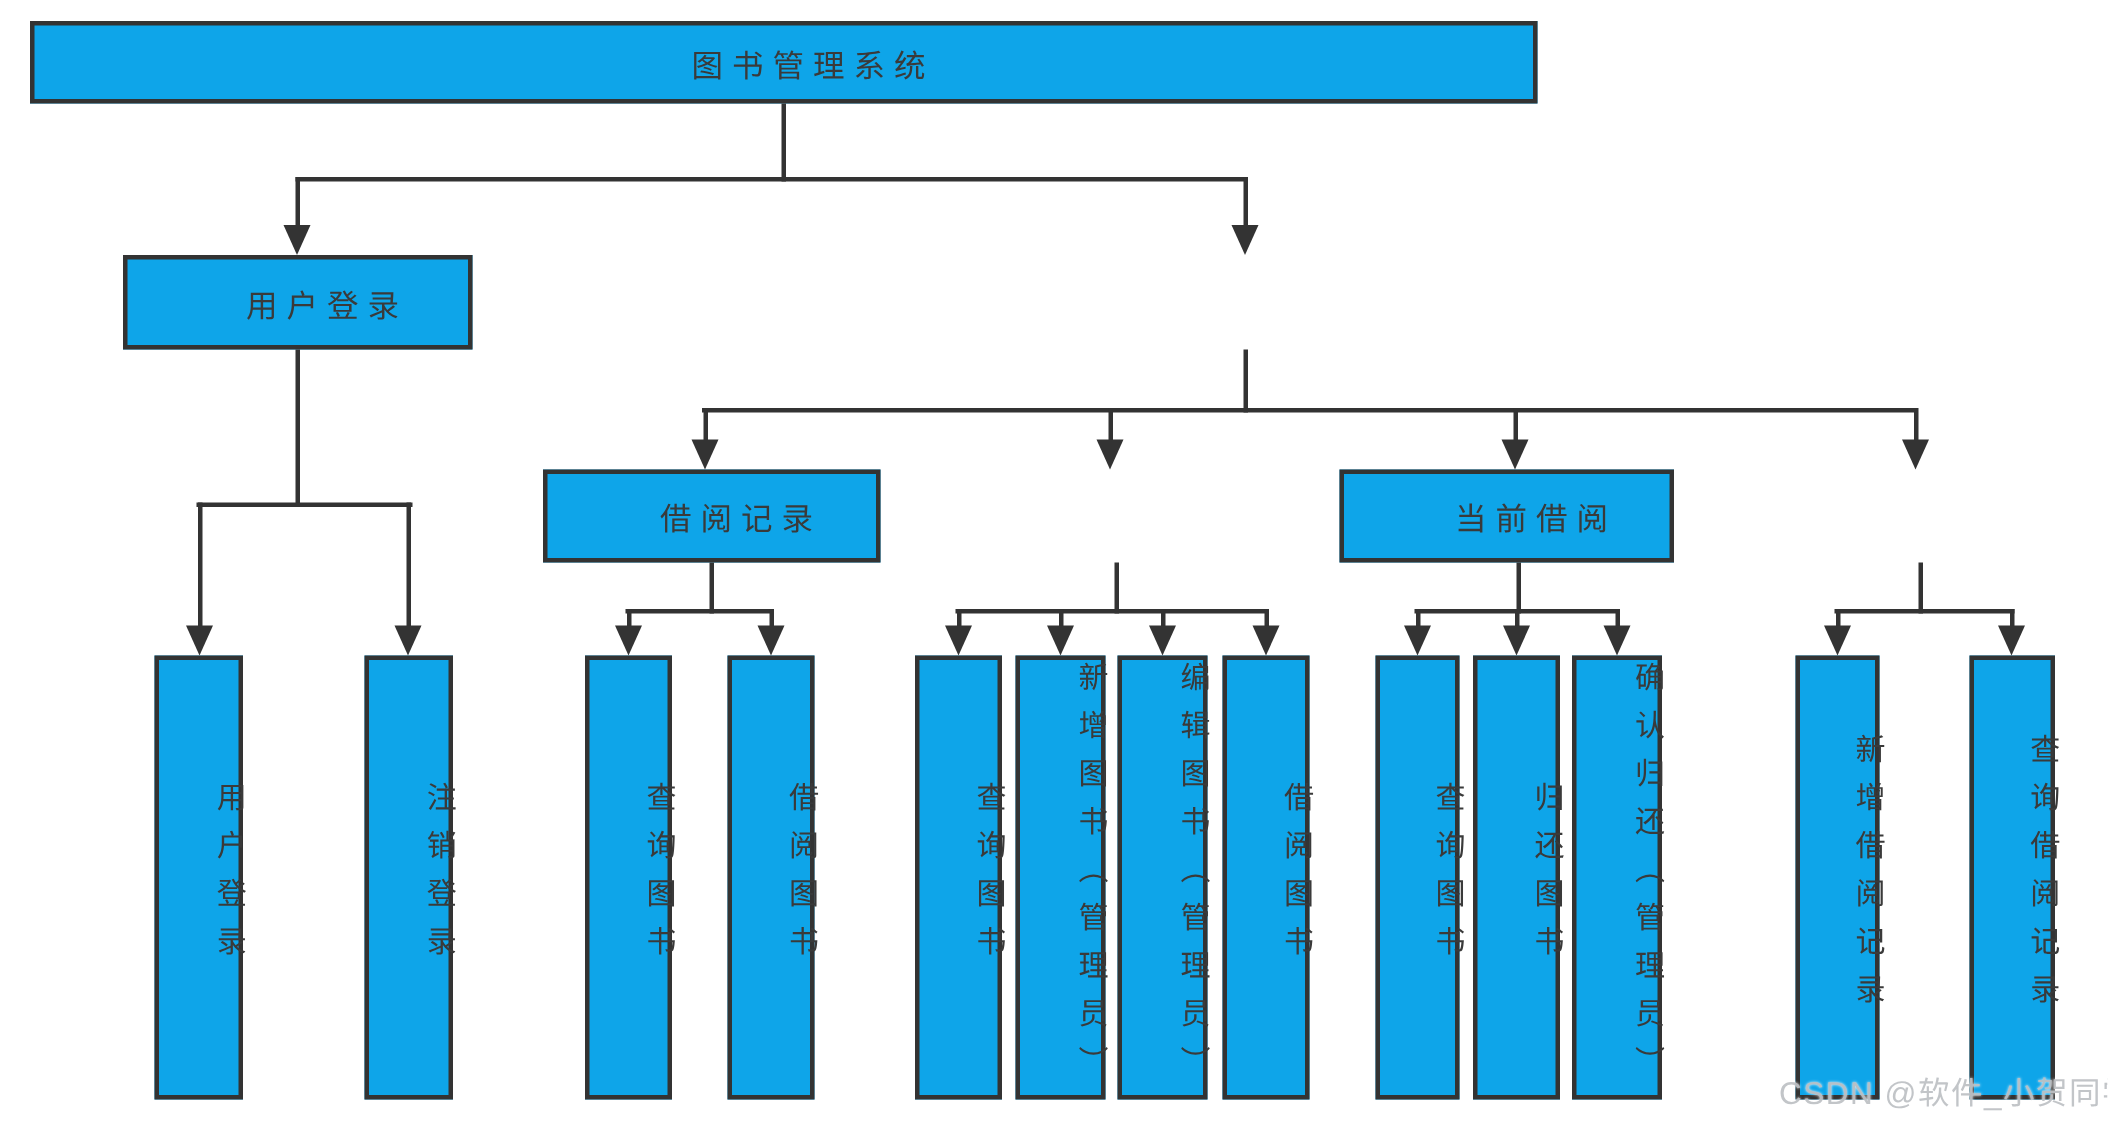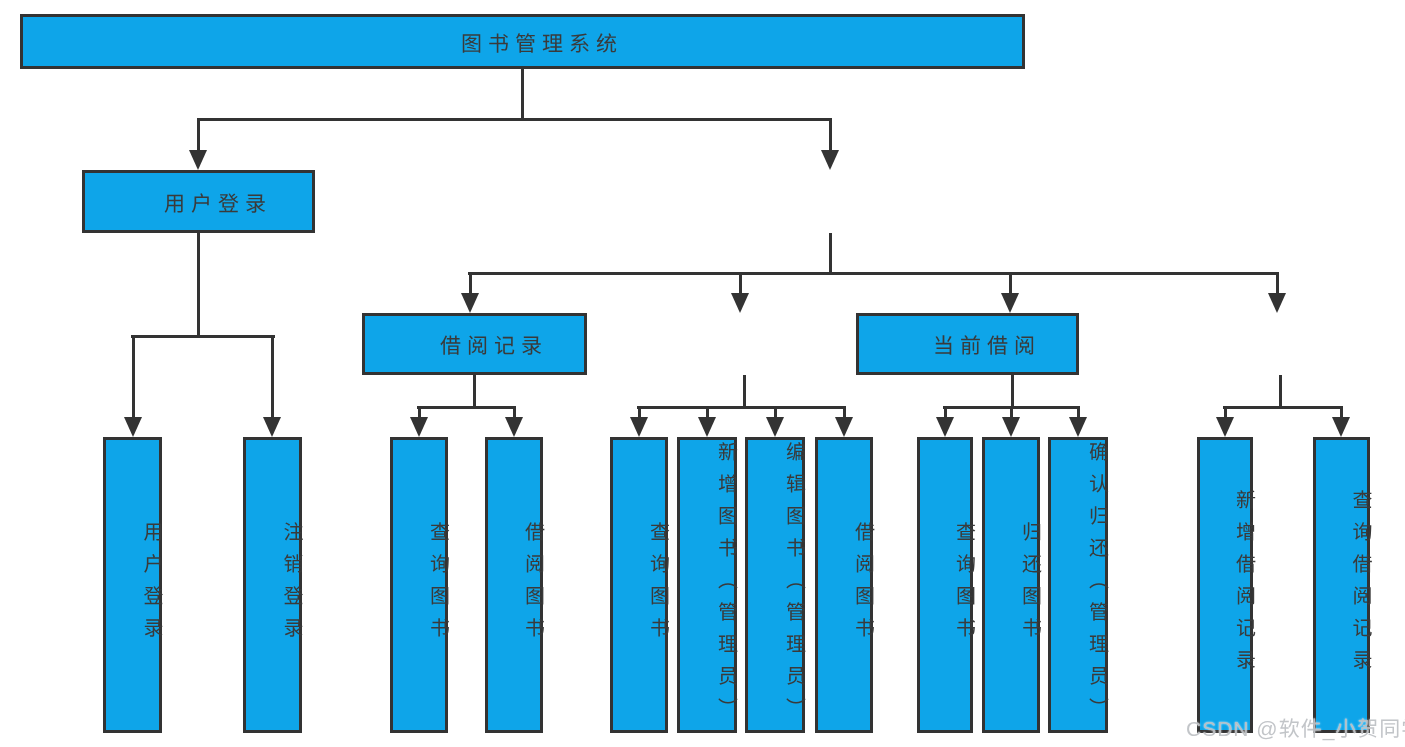--- a/index.html
+++ b/index.html
@@ -38,21 +38,21 @@
     <span class="hlabel">图书管理系统</span>
   </div>
 
   <div class="box" style="left:82px;top:170px;width:233px;height:63px">
     <span class="hlabel">用户登录</span>
   </div>
 
   <div class="box" style="left:362px;top:313px;width:225px;height:62px">
     <span class="hlabel">借阅记录</span>
   </div>
-  <div class="box" style="left:856px;top:313px;width:223px;height:62px">
+  <div class="box" style="left:893px;top:313px;width:223px;height:62px">
     <span class="hlabel">当前借阅</span>
   </div>
 
   <div class="box" style="left:103px;top:437px;width:59px;height:296px">
     <span class="vlabel">用户登录</span>
   </div>
   <div class="box" style="left:243px;top:437px;width:59px;height:296px">
     <span class="vlabel">注销登录</span>
   </div>
 

